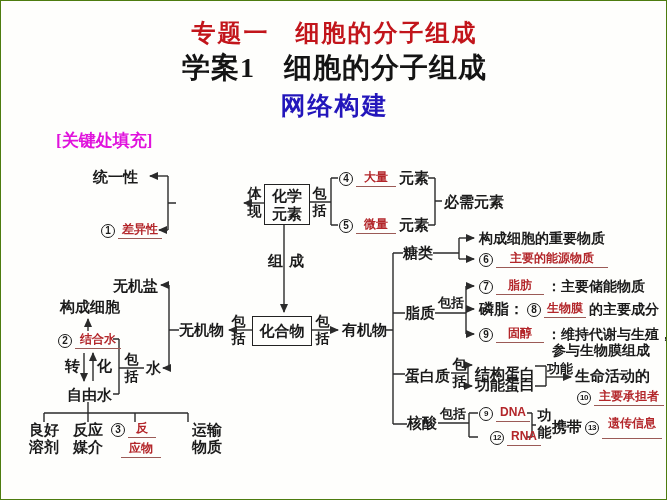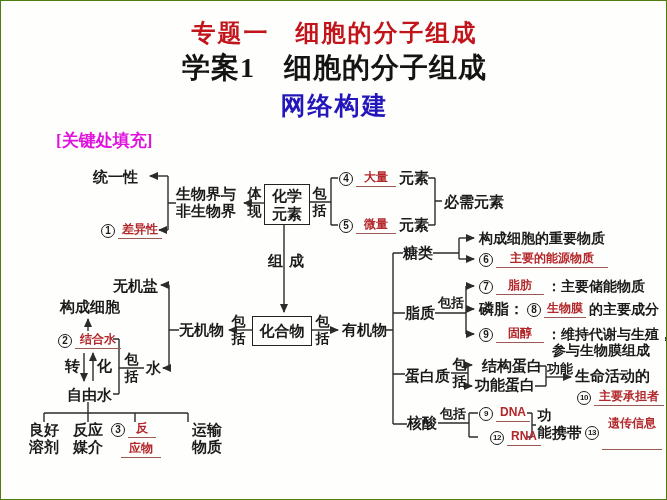--- a/index.html
+++ b/index.html
@@ -82,24 +82,20 @@
       <path marker-end="url(#ar)" d="M467,385 H471"></path>
       <path marker-end="url(#ar)" d="M545,376 H570"></path>
     </g>
   </svg>
 
   <div class="node" style="left:92px;top:168px;">统一性</div>
   <div class="node row" style="left:100px;top:221px;">
     <span class="circ">1</span>
     <span class="fill" style="padding:0 4px 2px;">差异性</span>
   </div>
-  <div class="node two" style="left:175px;top:185px;">
-    <span>生物界与</span>
-    <span>非生物界</span>
-  </div>
   <div class="node vlabel" style="left:245px;top:184px;line-height:18px;">体现</div>
 
   <div class="box" style="left:263px;top:183px;width:44px;height:39px;">
     <div>
       <span style="display:block;">化学</span>
       <span style="display:block;">元素</span>
     </div>
   </div>
 
   <div class="node vlabel" style="left:310px;top:184px;">包括</div>
@@ -182,21 +178,21 @@
   </div>
   <div class="node row" style="left:478px;top:325px;">
     <span class="circ">9</span>
     <span class="fill" style="padding:0 12px 2px;">固醇</span>
     <span class="desc">：维持代谢与生殖，</span>
   </div>
   <div class="node desc" style="left:551px;top:341px;">参与生物膜组成</div>
 
   <div class="node" style="left:404px;top:367px;">蛋白质</div>
   <div class="node vlabel" style="left:450px;top:355px;">包括</div>
-  <div class="node" style="left:474px;top:357px;margin-left:7px;">结构蛋白</div>
+  <div class="node" style="left:474px;top:365px;">结构蛋白</div>
   <div class="node" style="left:474px;top:377px;font-family:Liberation Mono, monospace;">功能蛋白</div>
   <div class="node sm" style="left:546px;top:359px;">功能</div>
   <div class="node" style="left:574px;top:367px;">生命活动的</div>
   <div class="node row" style="left:576px;top:388px;">
     <span class="circ circ2">10</span>
     <span class="fill" style="padding:0 5px 2px;">主要承担者</span>
   </div>
 
   <div class="node" style="left:406px;top:414px;">核酸</div>
   <div class="node sm" style="left:439px;top:404px;">包括</div>
@@ -205,16 +201,16 @@
     <span class="fill" style="padding:0 4px 2px;font-family:'Liberation Sans',sans-serif;">DNA</span>
   </div>
   <div class="node row" style="left:478px;top:428px;margin-left:11px;">
     <span class="circ circ2">12</span>
     <span class="fill" style="padding:0 4px 2px;font-family:'Liberation Sans',sans-serif;">RNA</span>
   </div>
   <div class="node vlabel" style="left:535px;top:406px;">功能</div>
   <div class="node row" style="left:551px;top:415px;">
     <span>携带</span>
     <span class="circ circ2">13</span>
-    <span class="fill" style="padding:0 6px 19px;">遗传信息</span>
+    <span class="fill" style="padding:0 6px 8px;">遗传信息</span>
   </div>
 
 </div>
 
 </body></html>

